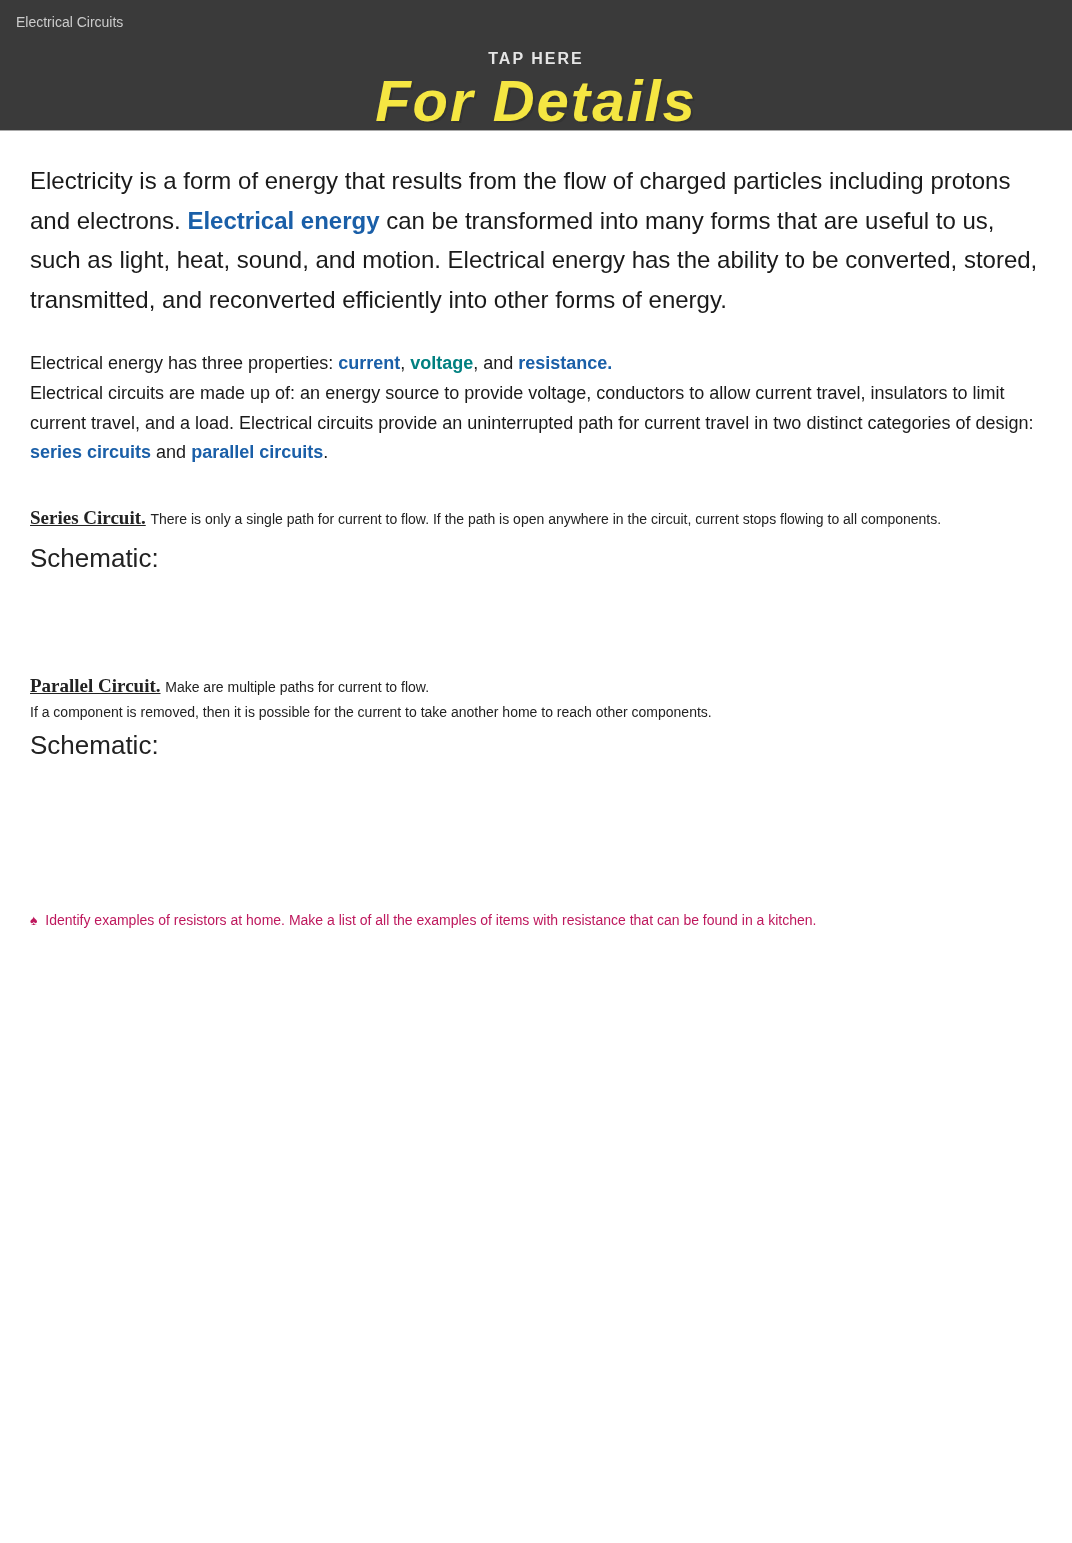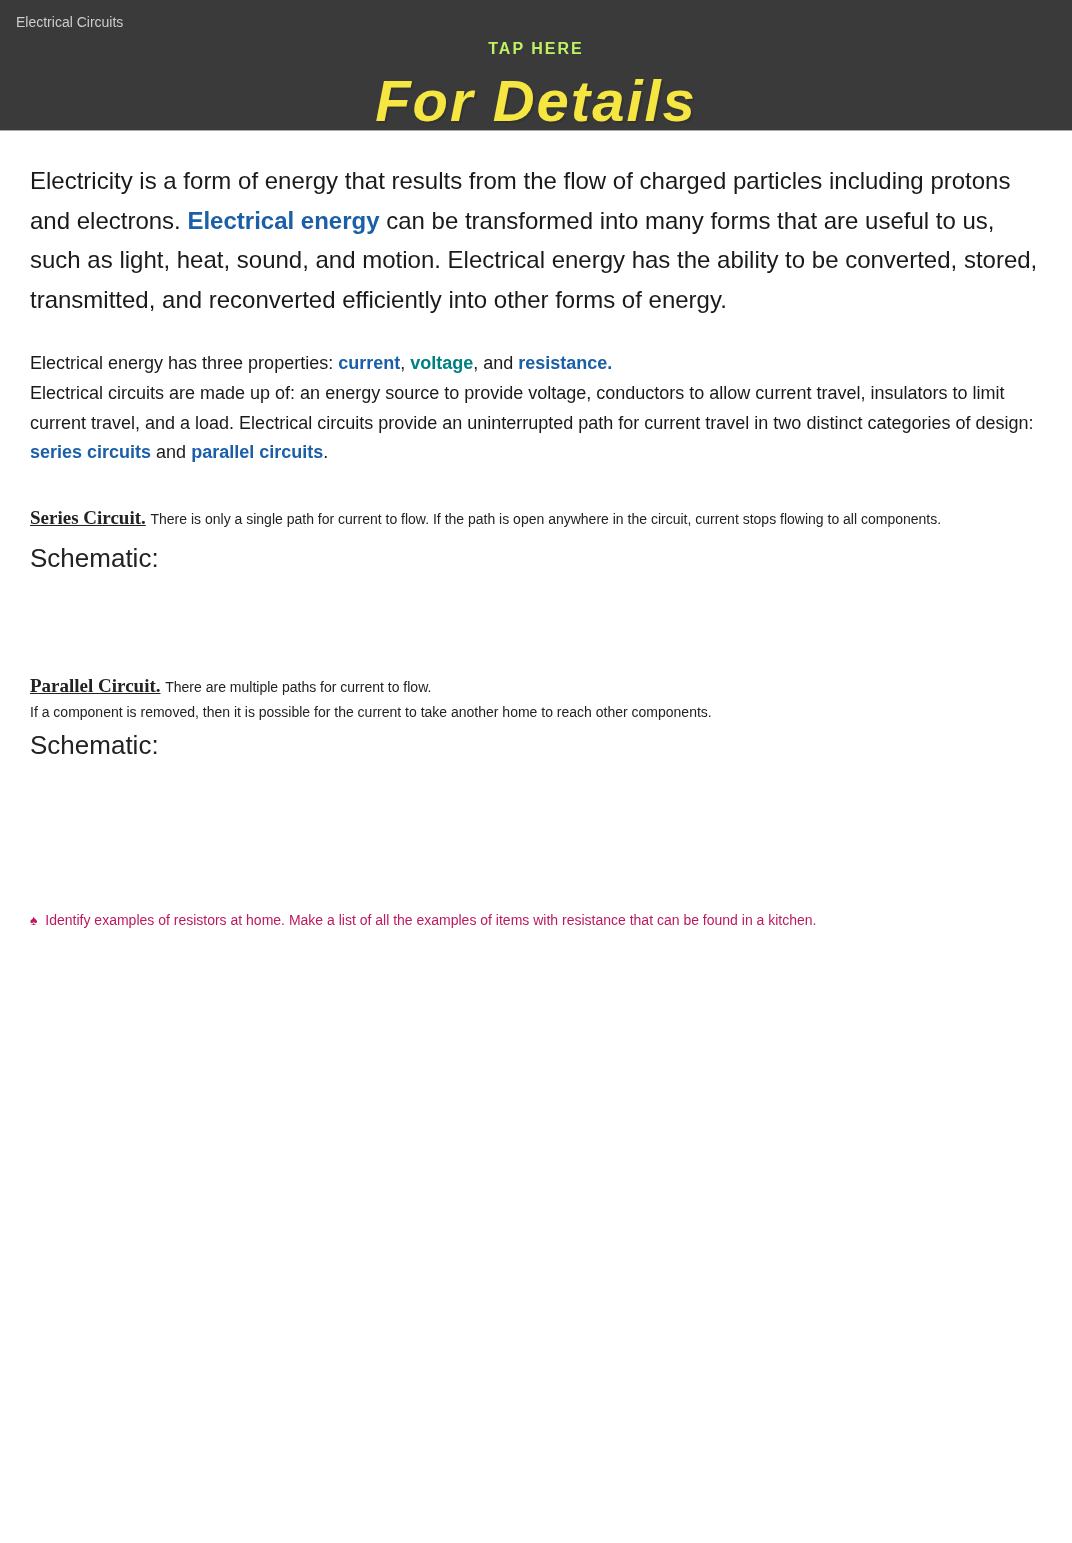--- a/index.html
+++ b/index.html
@@ -36,25 +36,25 @@
     }
 
     .tap-here-container {
       text-align: center;
       cursor: pointer;
     }
 
     .tap-here-small {
       font-size: 16px;
       font-weight: bold;
-      color: #bef264;
+      color: #e5e5e5;
       letter-spacing: 2px;
       text-transform: uppercase;
       display: block;
-      margin-bottom: 14px;
+      margin-bottom: 4px;
     }
 
     .for-details-large {
       font-size: 58px;
       font-weight: 900;
       font-style: italic;
       color: #f5e642;
       display: block;
       line-height: 1;
       letter-spacing: 2px;
@@ -218,21 +218,21 @@
       <span class="circuit-title-bold">Series Circuit.</span>
       <span class="circuit-description">There is only a single path for current to flow.  If the path is open anywhere in the circuit, current stops flowing to all components.</span>
     </p>
     <h2 class="schematic-label">Schematic:</h2>
     <div class="schematic-space"></div>
   </div>
 
   <div class="parallel-section">
     <p class="parallel-title-line">
       <span class="circuit-title-bold">Parallel Circuit.</span>
-      <span class="circuit-description">There are multiple paths for current to flow.</span>
+      <span class="circuit-description">Make are multiple paths for current to flow.</span>
     </p>
     <p class="parallel-description-line2">If a component is removed, then it is possible for the current to take another home to reach other components.</p>
     <h2 class="schematic-label">Schematic:</h2>
     <div class="schematic-space-2"></div>
   </div>
 
   <div class="activity-section">
     <span class="activity-bullet">♠</span>
     <span>Identify examples of resistors at home. Make a list of all the examples of items with resistance that can be found in a kitchen.</span>
   </div>

